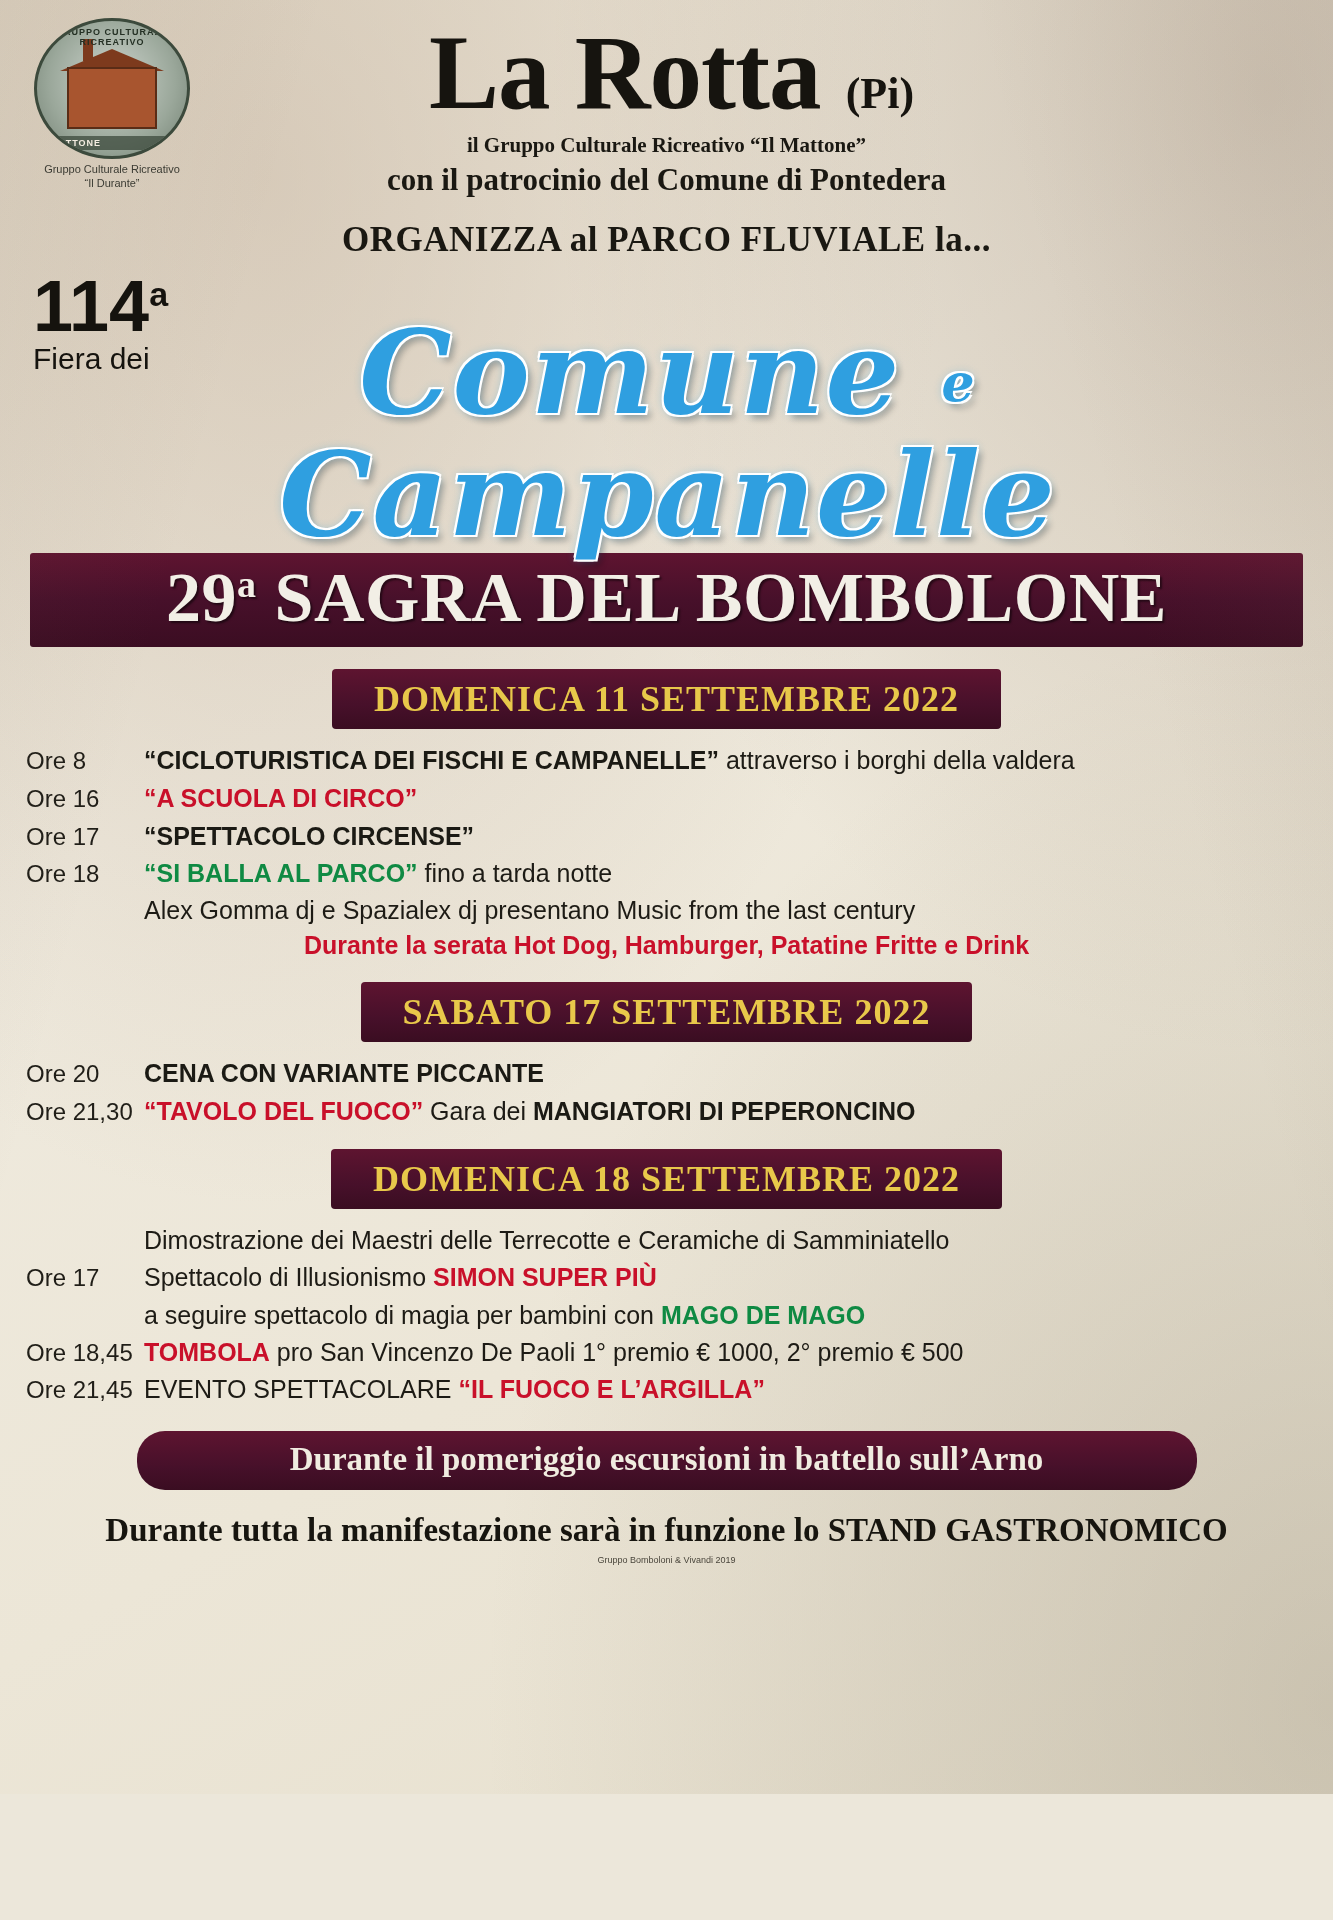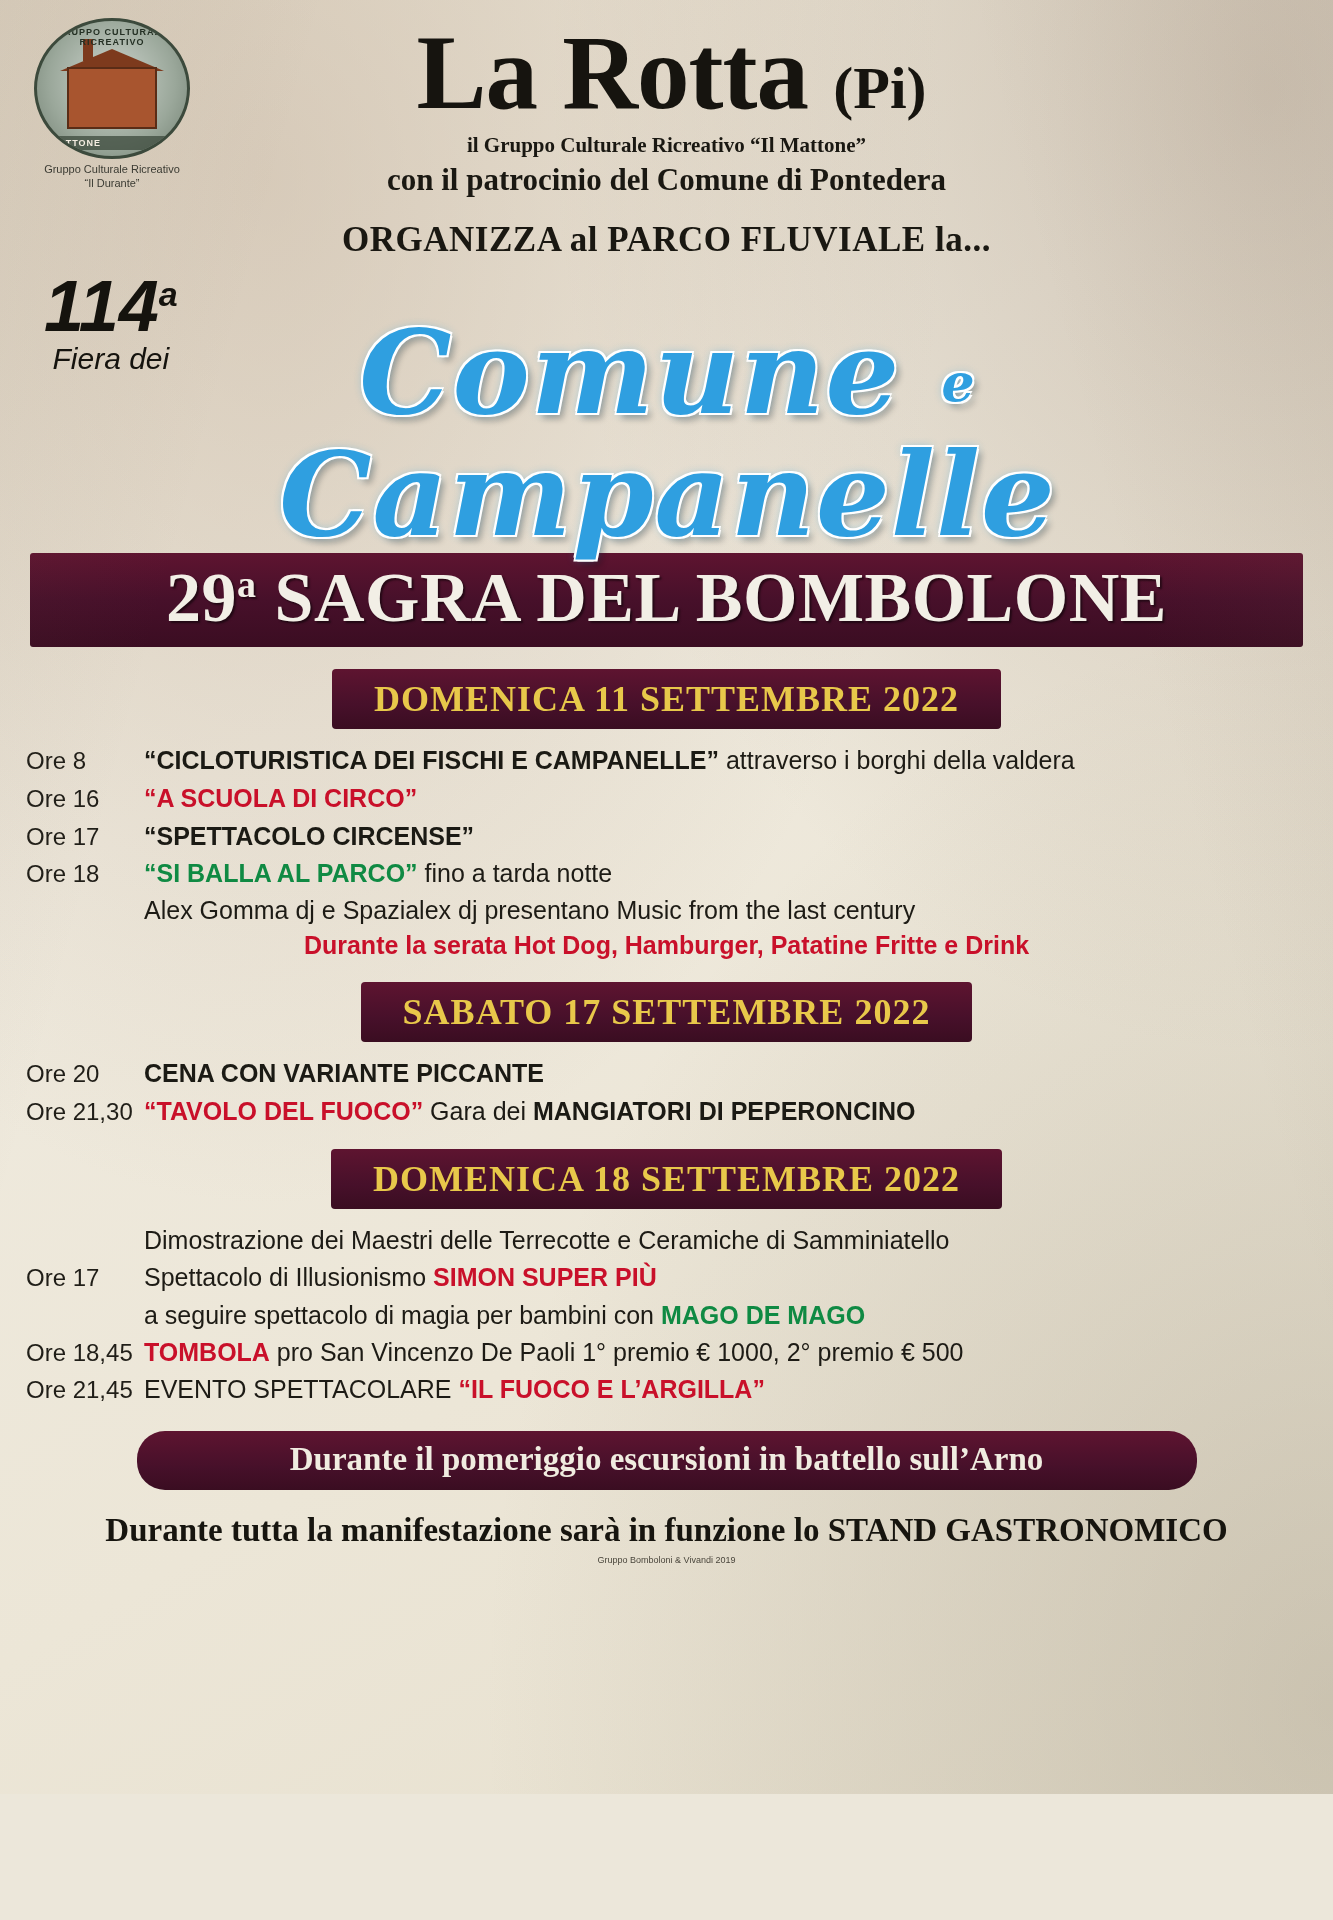--- a/index.html
+++ b/index.html
@@ -190,21 +190,21 @@
     font-family: "Liberation Serif", serif;
     font-weight: bold;
     font-size: 105px;
     line-height: 1.0;
     color: #16140f;
     letter-spacing: -1px;
     margin: 8px 0 0 0;
     padding-left: 10px;
   }
   .title-main .prov {
-    font-size: 60px;
+    font-size: 44px;
     letter-spacing: 0;
   }
   .subtitle1 {
     font-family: "Liberation Serif", serif;
     font-weight: bold;
     font-size: 21px;
     color: #1a1812;
     margin-top: 8px;
   }
   .subtitle2 {
@@ -223,24 +223,23 @@
     letter-spacing: 0.5px;
   }
   
   .fiera-block {
     position: relative;
     height: 275px;
     margin-top: 4px;
   }
   .edition {
     position: absolute;
-    left: 44px;
+    left: 33px;
     top: 8px;
-    text-align: center;
-    font-style: italic;
+    text-align: left;
   }
   .edition .num {
     font-family: "Liberation Sans", sans-serif;
     font-weight: bold;
     font-size: 72px;
     line-height: 0.95;
     color: #15130e;
   }
   .edition .num sup {
     font-size: 34px;

